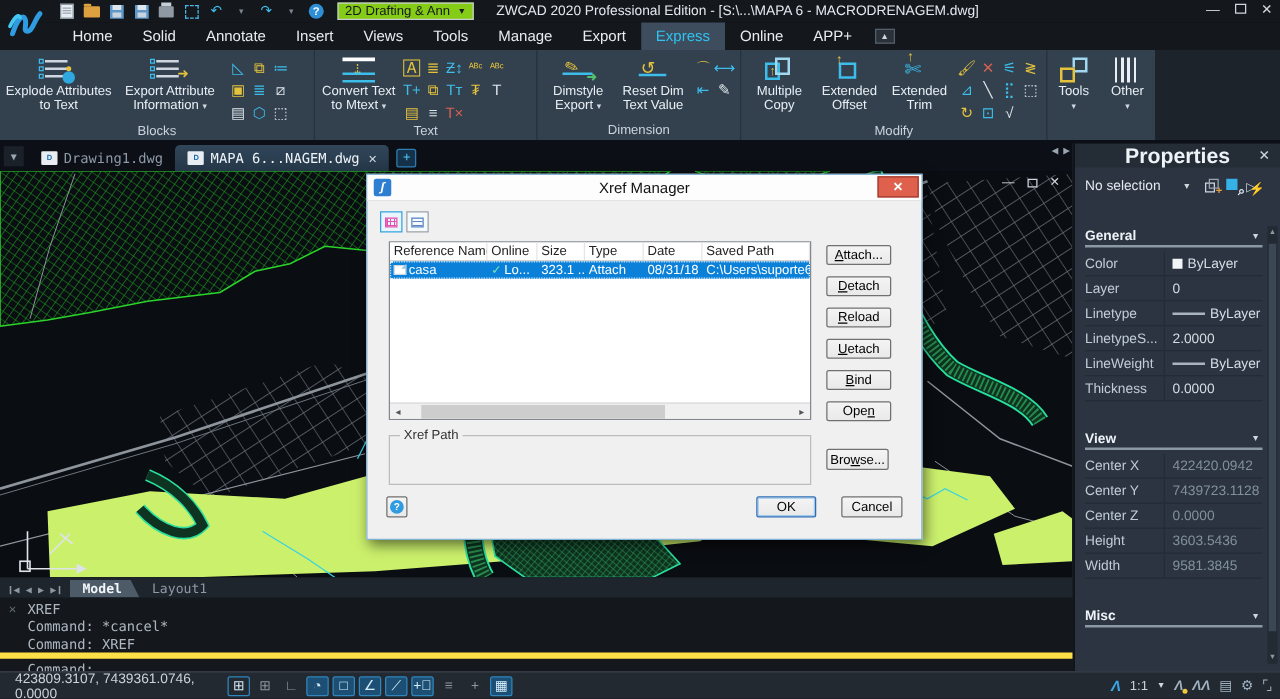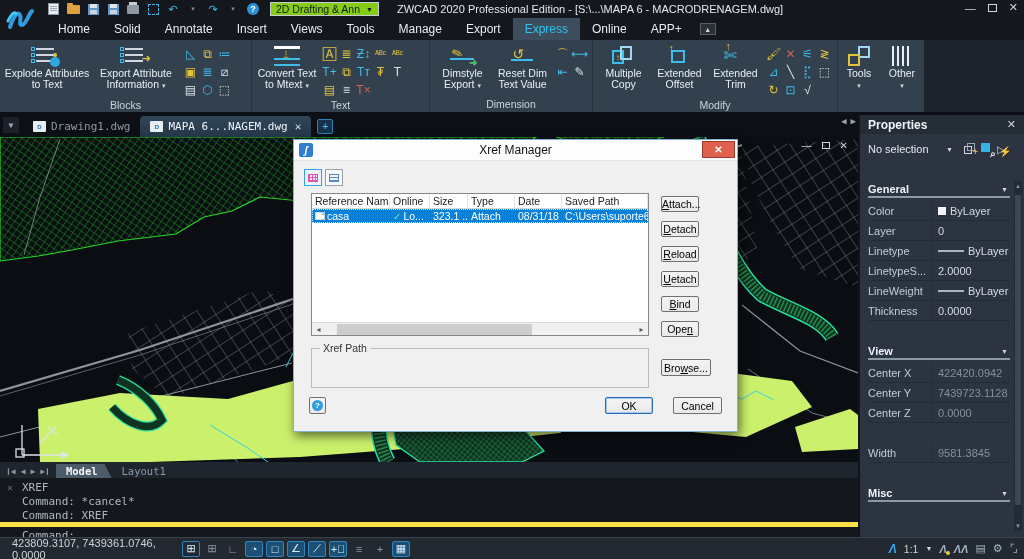--- a/index.html
+++ b/index.html
@@ -138,42 +138,42 @@
   .xr-ico { display:inline-block; width:10px; height:8px; background:#fff; border:1px solid #cfd8e1; position:relative; flex:none; }
   .xr-ico::before { content:""; position:absolute; right:-1px; top:-2px; border-left:4px solid transparent; border-bottom:4px solid #9fc4e4; }
   .chk { color:#7ce6b0; font-size:10px; }
   .c1{width:78px;} .c2{width:40px;} .c3{width:38px;} .c4{width:47px;} .c5{width:47px;} .c6{flex:1;}
   .lv-scroll { position:absolute; left:0; bottom:0; width:100%; height:13px; background:#f0f0f0; border-top:1px solid #d9d9d9;
     display:flex; align-items:center; }
   .lv-scroll .sa { width:13px; text-align:center; color:#555; font-size:8px; }
   .lv-scroll .thumb { margin-left:12px; width:195px; height:11px; background:#cdcdcd; }
   .lv-scroll .sa.right { position:absolute; right:0; }
   .sidebtns { position:absolute; left:367px; top:56px; width:48px; }
-  .btn { display:block; width:38px; height:16px; background:linear-gradient(#f4f4f4,#e9e9e9); border:1px solid #707070;
+  .btn { display:block; width:52px; height:16px; background:linear-gradient(#f4f4f4,#e9e9e9); border:1px solid #707070;
     border-radius:2px; font-size:10.5px; color:#000; text-align:center; line-height:14px; font-family:"Liberation Sans",sans-serif; }
   .sidebtns .btn { margin-bottom:9px; }
   .btn u { text-decoration:underline; }
   .xgroup { position:absolute; left:17px; top:208px; width:338px; height:40px; border:1px solid #bcbcbc; }
   .xgroup .glabel { position:absolute; left:8px; top:-7px; background:#f0f0f0; padding:0 3px; font-size:10.5px; color:#333; }
   .xinput { position:absolute; left:7px; top:10px; width:322px; height:16px; border:1px solid #7a8a99; background:#fff;
     font-size:10.5px; padding:0 3px; font-family:"Liberation Sans",sans-serif; color:#000; }
   .browse { position:absolute; left:367px; top:219px; width:50px; height:17px; }
   .helpbtn { position:absolute; left:15px; top:257px; width:17px; height:17px; background:linear-gradient(#f4f4f4,#e9e9e9);
     border:1px solid #707070; border-radius:2px; display:flex; align-items:center; justify-content:center; }
   .helpbtn i { width:11px; height:11px; border-radius:50%; background:#2f9be0; color:#fff; font-size:8px; font-weight:bold;
     font-style:normal; display:flex; align-items:center; justify-content:center; }
   .okbtn { position:absolute; left:311px; top:257px; width:48px; height:17px; border:1px solid #2a6db5;
     box-shadow:inset 0 0 0 1px #9ec8ec; }
   .cancelbtn { position:absolute; left:379px; top:257px; width:49px; height:17px; }
 
   
   .props { position:absolute; left:858px; top:115px; width:166px; height:422px; background:#2b3440; color:#cfd8e1;
     border-left:2px solid #11151a; font-size:11px; }
   .p-head { height:19px; background:#242c36; display:flex; align-items:center; padding:0 8px; }
-  .p-head .pt { font-weight:bold; color:#eef3f8; font-size:12px; flex:1; }
+  .p-head .pt { font-weight:bold; color:#eef3f8; font-size:17px; flex:1;margin-left:32px; }
   .p-head .px { color:#cfd6dd; font-size:11px; }
   .p-sel { position:absolute; left:0; top:24px; width:100%; height:20px; display:flex; align-items:center; padding:0 8px; }
   .p-sel .seltext { width:78px; color:#e3e9ef; }
   .p-sel .dd { color:#cfd6dd; font-size:7px; margin-right:8px; }
   .pico { width:15px; height:15px; margin-left:2px; position:relative; }
   .pico.qs i { position:absolute; width:8px; height:8px; border:1px solid #cfd6dd; }
   .pico.qs i:nth-child(1){ left:1px; top:4px; } .pico.qs i:nth-child(2){ left:4px; top:1px; border-color:#9aa6b1; }
   .pico.qs b { position:absolute; right:0px; bottom:0px; color:#e4a23c; font-size:9px; line-height:1; }
   .pico.so i { position:absolute; left:1px; top:1px; width:9px; height:9px; background:#35b1e8; }
   .pico.so b { position:absolute; right:-1px; bottom:-2px; color:#e3e9ef; font-size:10px; line-height:1; }
@@ -687,20 +687,24 @@
       <span class="pv">422420.0942</span>
   </div>
   <div class="prow dim" style="top:268px">
     <span class="pl">Center Y</span>
       <span class="pv">7439723.1128</span>
   </div>
   <div class="prow dim" style="top:288px">
     <span class="pl">Center Z</span>
       <span class="pv">0.0000</span>
   </div>
+  <div class="prow dim" style="top:308px">
+    <span class="pl">Height</span>
+      <span class="pv">3603.5436</span>
+  </div>
   <div class="prow dim" style="top:328px">
     <span class="pl">Width</span>
       <span class="pv">9581.3845</span>
   </div>
 
   <div class="sect" style="top:372px">
     <span class="sl">Misc</span><span class="sa">▼</span>
   </div>
 
   <div class="pscroll">

